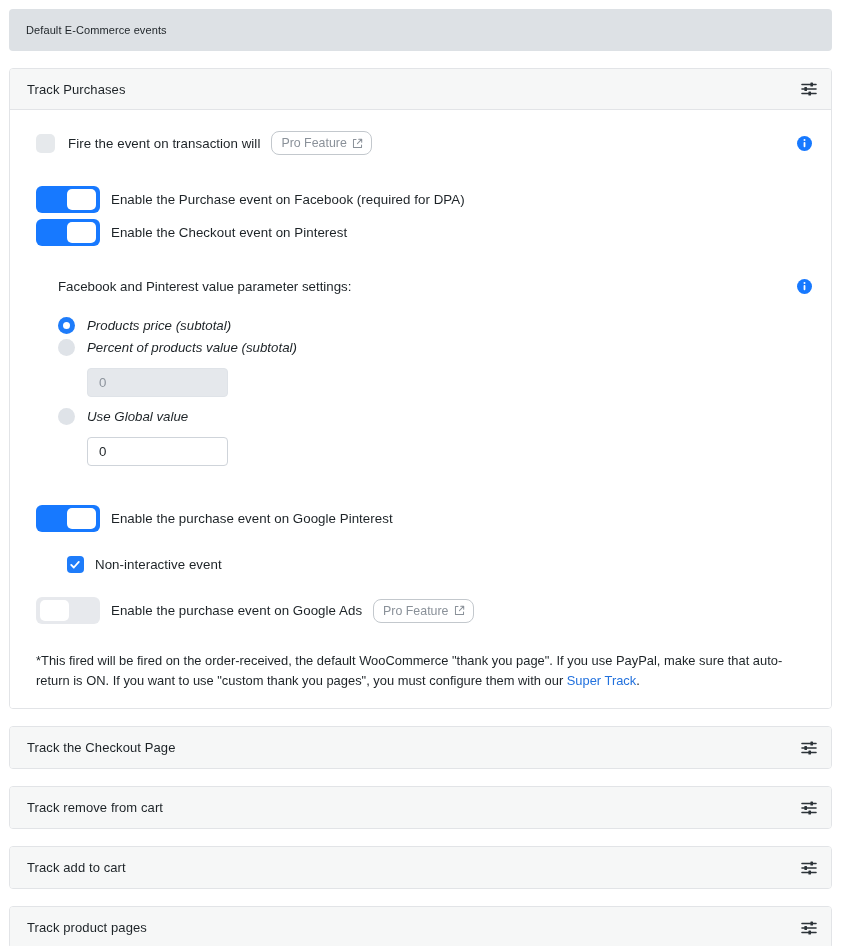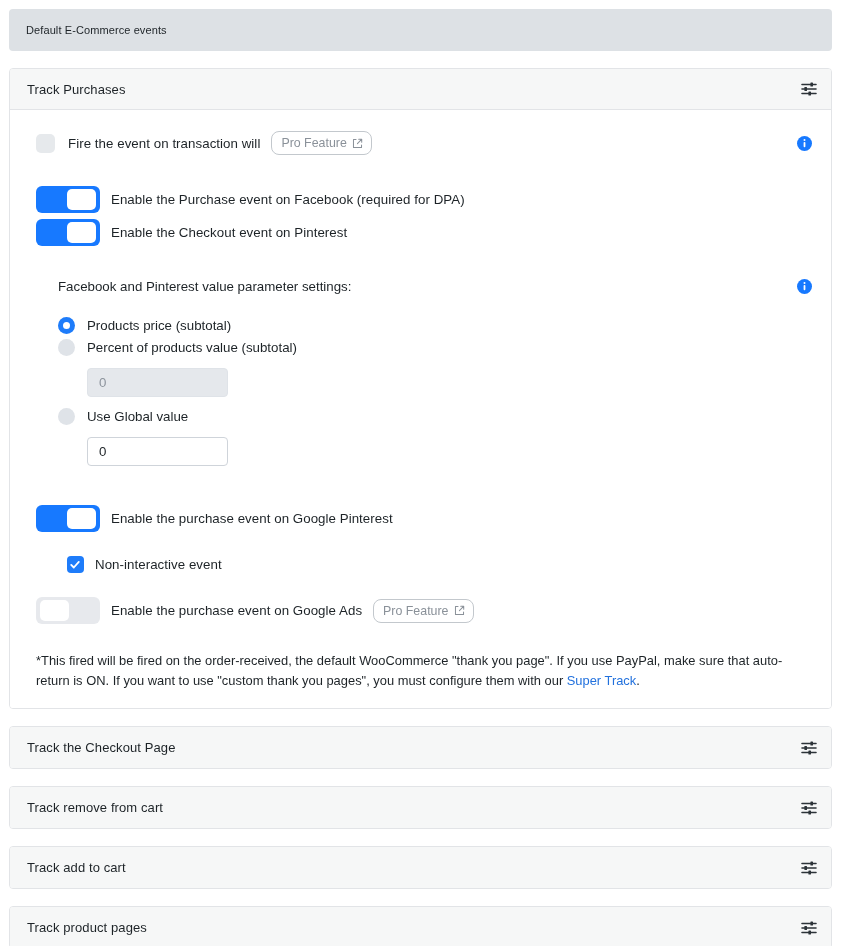--- a/index.html
+++ b/index.html
@@ -131,21 +131,21 @@
 
   
   .value-head {
     display: flex; align-items: center; justify-content: space-between;
     margin-top: 33px;
     padding: 0 2px 0 31px;
   }
   .value-head-label { font-size: 13.3px; color: #1d2327; }
 
   .radio-group { margin-top: 20px; padding-left: 31px; }
-  .radio-row { display: flex; align-items: center; min-height: 22px; }
+  .radio-row { display: flex; align-items: center; min-height: 22px; font-style: italic; }
   .radio {
     width: 17px; height: 17px;
     border-radius: 50%;
     flex: none;
     margin-right: 12px;
     position: relative;
   }
   .radio.sel  { background: #1e7cfa; }
   .radio.sel::after {
     content: "";

